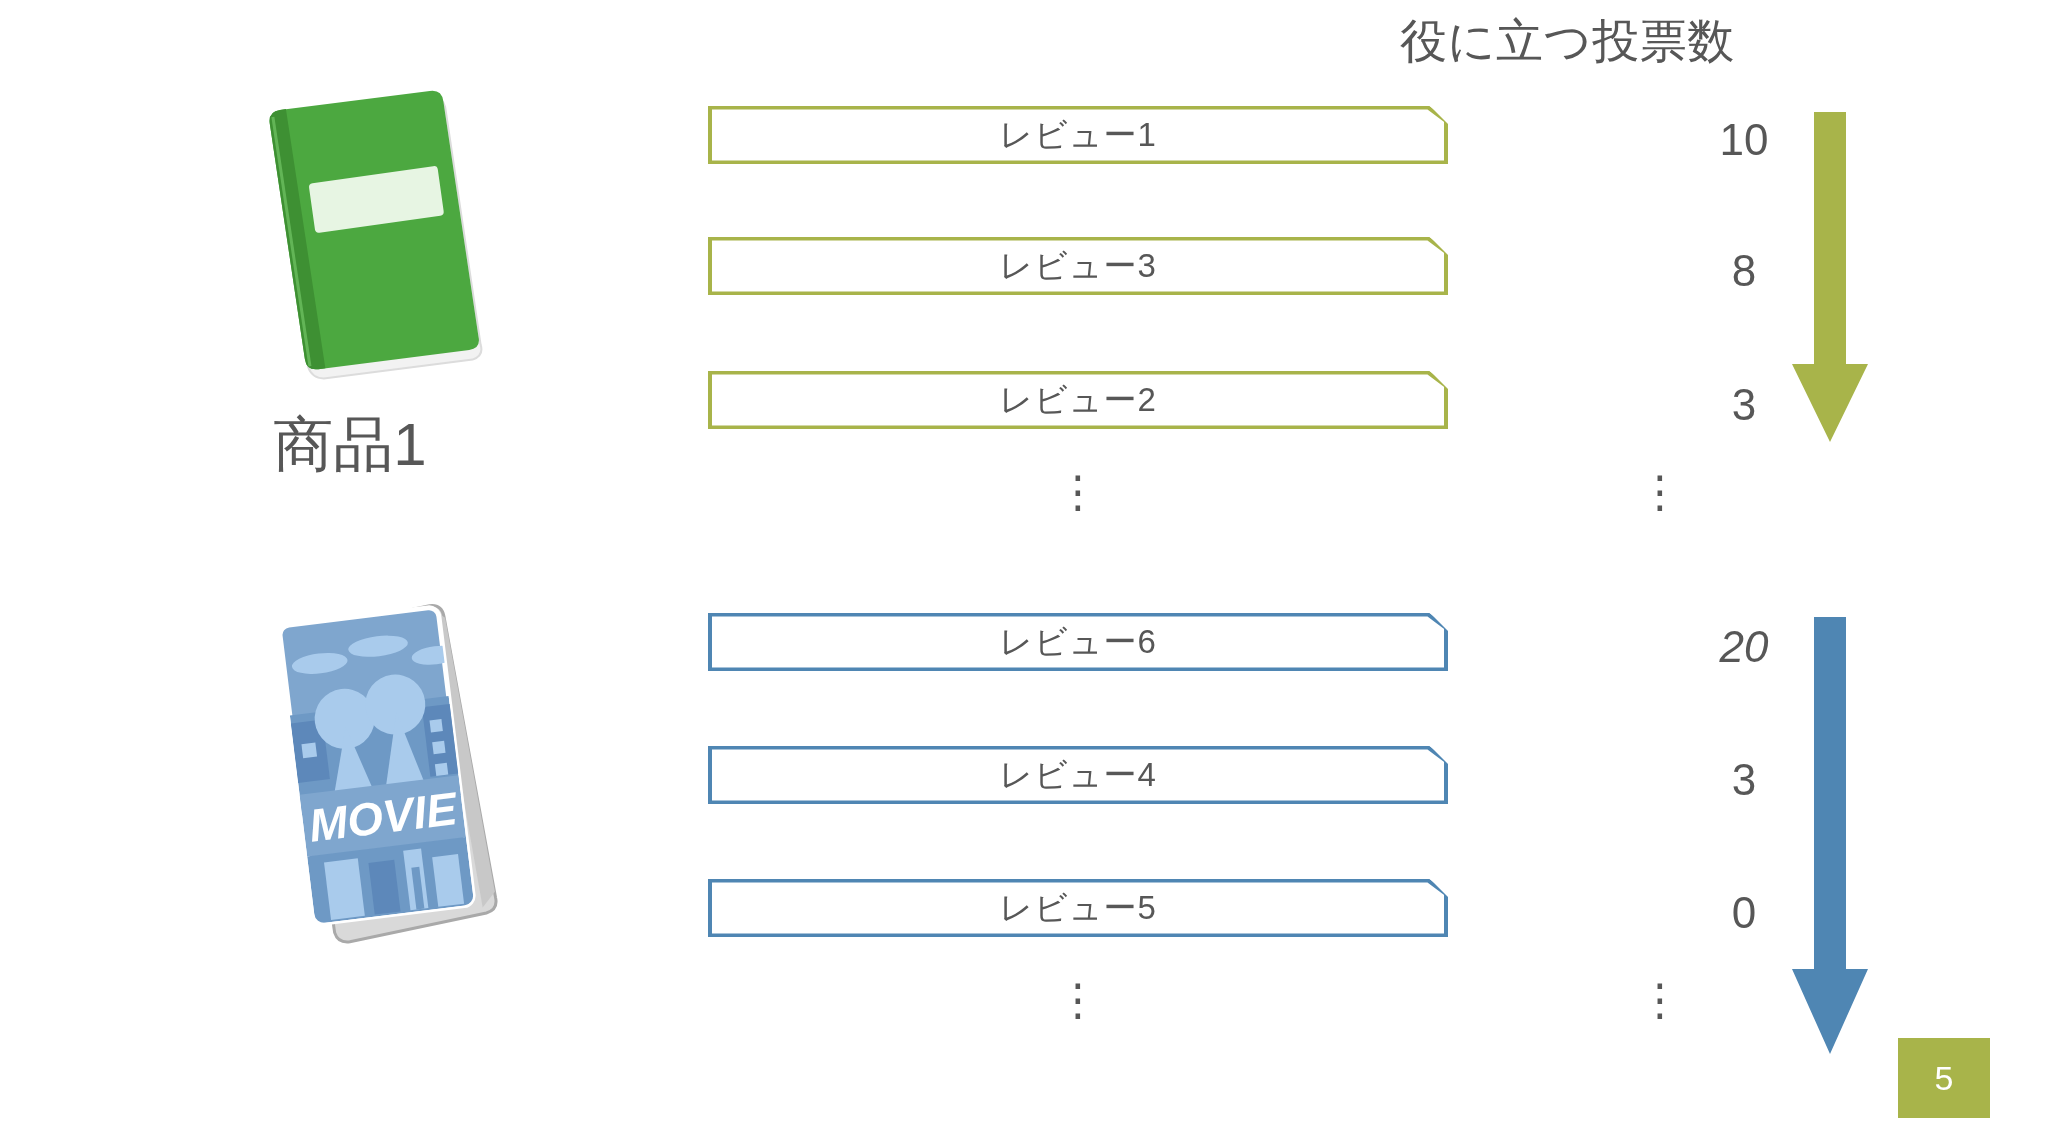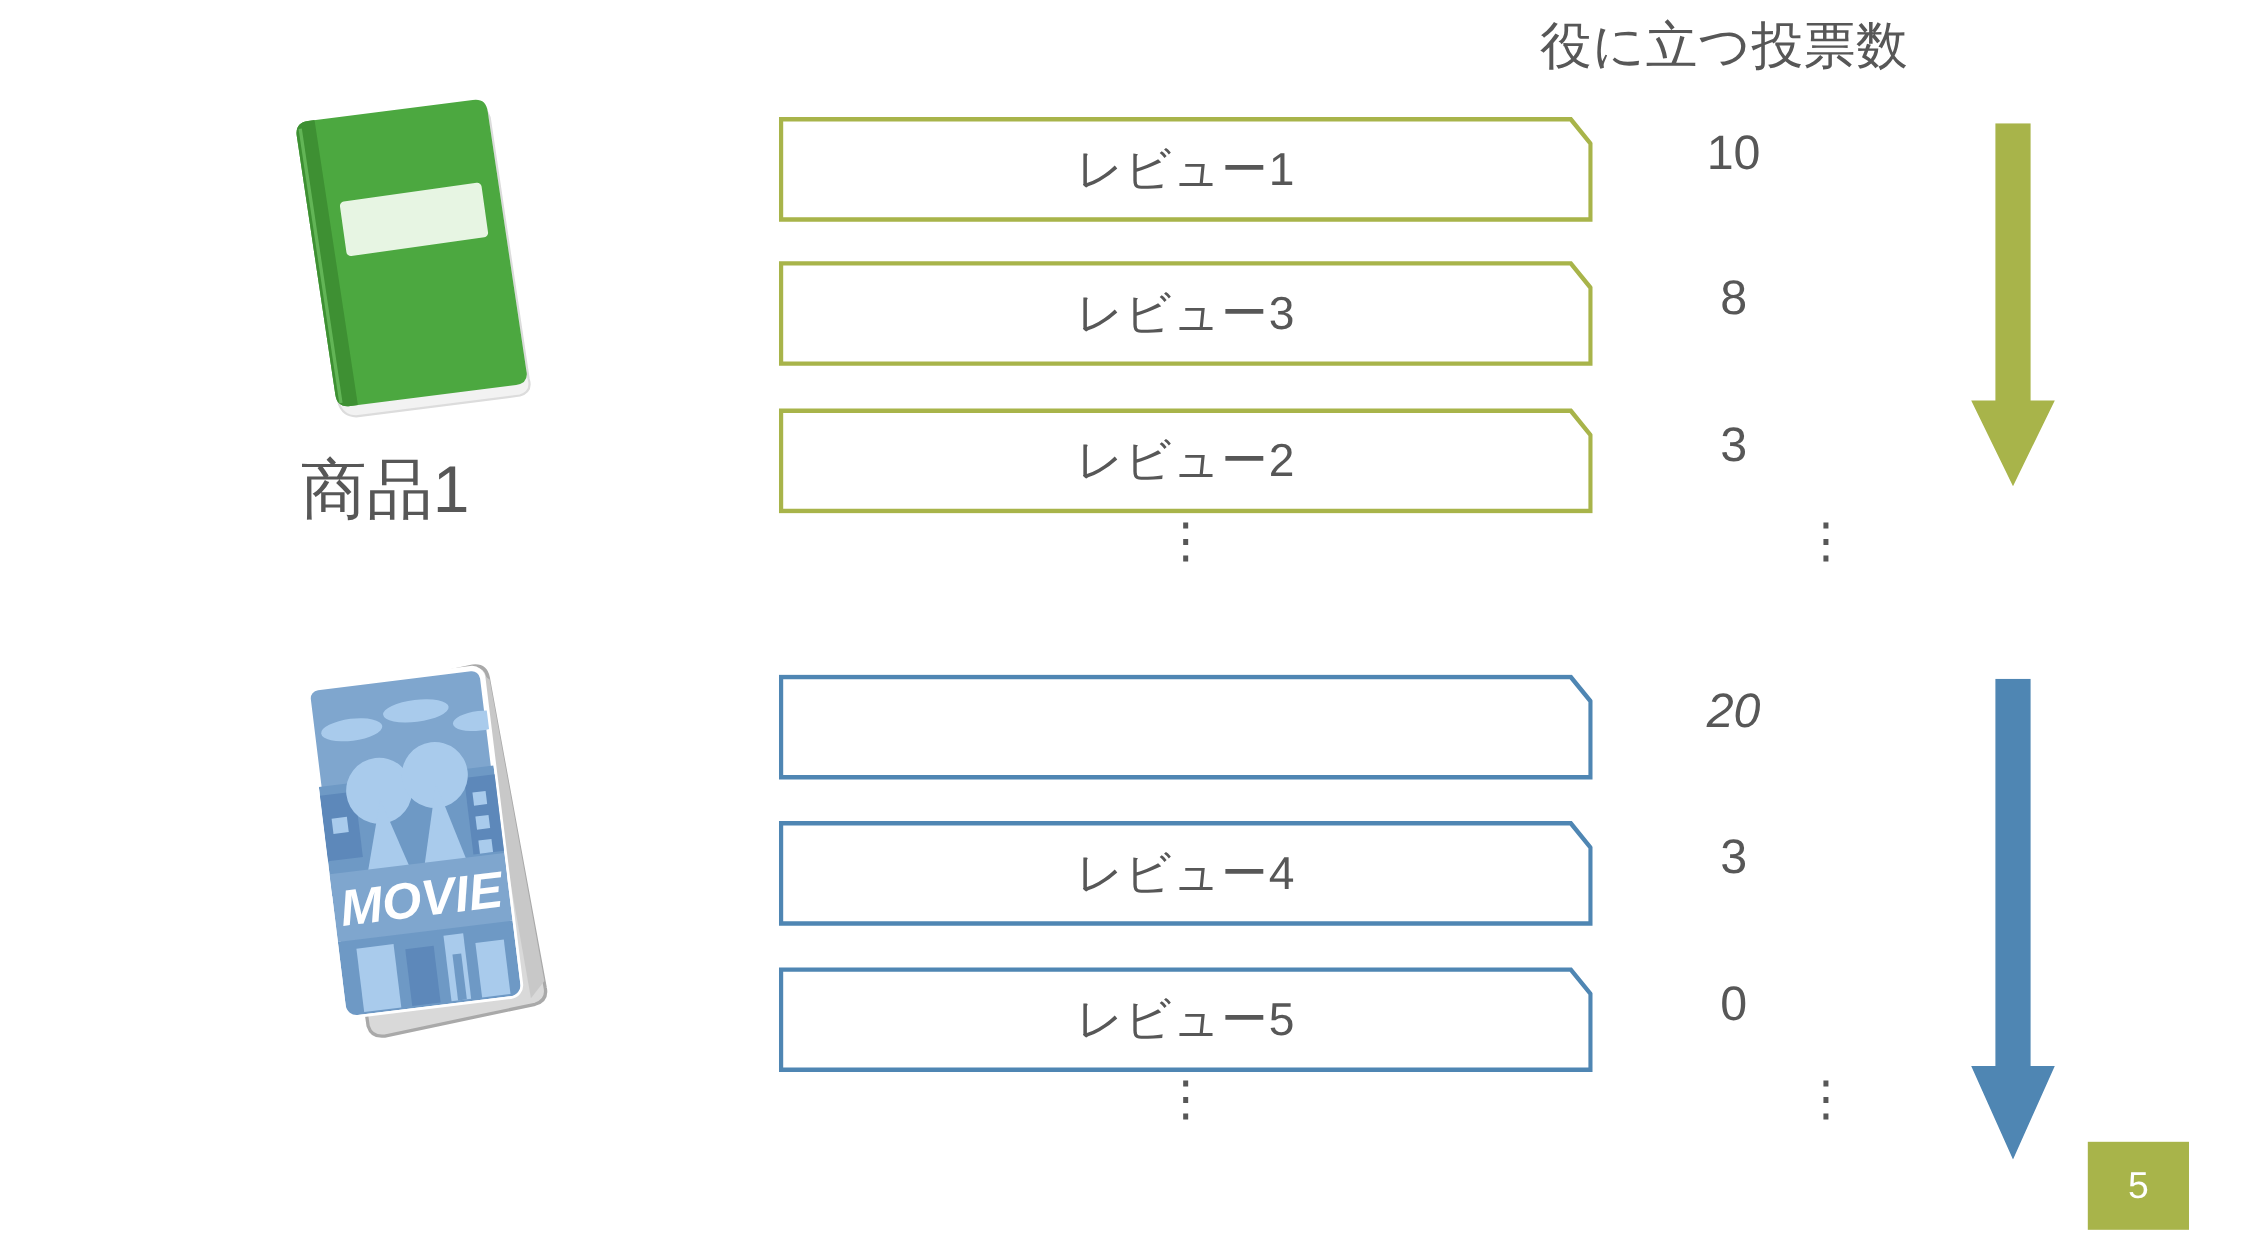--- a/index.html
+++ b/index.html
@@ -45,27 +45,27 @@
   
   .illus { position: absolute; }
   #book-illustration { left: 255px; top: 80px;  width: 240px; height: 320px; }
   #movie-illustration{ left: 255px; top: 585px; width: 250px; height: 400px; }
 
   
   .review-box {
     position: absolute;
     left: 708px;
     width: 740px;
-    height: 96px;
+    height: 58px;
     background: #ffffff;
     box-sizing: border-box;
     display: flex;
     align-items: center;
     justify-content: center;
-    font-size: 42px;
+    font-size: 33px;
     color: #575757;
     letter-spacing: 1px;
     
     clip-path: polygon(0 0, calc(100% - 18px) 0, 100% 18px, 100% 100%, 0 100%);
   }
   .review-box .bx-label {
     position: relative;
     z-index: 2;
   }
   .review-box svg.bx-border {
@@ -73,21 +73,21 @@
     left: 0; top: 0;
     width: 100%;
     height: 100%;
     z-index: 1;
     overflow: visible;
   }
 
   
   .vote-number {
     position: absolute;
-    left: 1476px;
+    left: 1644px;
     width: 200px;
     text-align: center;
     font-size: 44px;
     color: #575757;
   }
 
   
   .ellipsis {
     position: absolute;
     font-size: 44px;
@@ -211,20 +211,21 @@
   </div>
   <div class="vote-number" style="top:380px;">3</div>
 
   <div class="ellipsis col-review" style="top:470px;">⋮</div>
   <div class="ellipsis col-votes" style="top:470px;">⋮</div>
 
   <div class="review-box" style="top:613px;">
     <svg class="bx-border" viewBox="0 0 740 78" preserveAspectRatio="none">
       <path d="M2 2 L720 2 L738 20 L738 76 L2 76 Z" fill="none" stroke="#4F86B3" stroke-width="4" vector-effect="non-scaling-stroke"></path>
     </svg>
+    <span class="bx-label">レビュー6</span>
   </div>
   <div class="vote-number" style="top:622px;font-style:italic;">20</div>
 
   <div class="review-box" style="top:746px;">
     <svg class="bx-border" viewBox="0 0 740 78" preserveAspectRatio="none">
       <path d="M2 2 L720 2 L738 20 L738 76 L2 76 Z" fill="none" stroke="#4F86B3" stroke-width="4" vector-effect="non-scaling-stroke"></path>
     </svg>
     <span class="bx-label">レビュー4</span>
   </div>
   <div class="vote-number" style="top:755px;">3</div>

